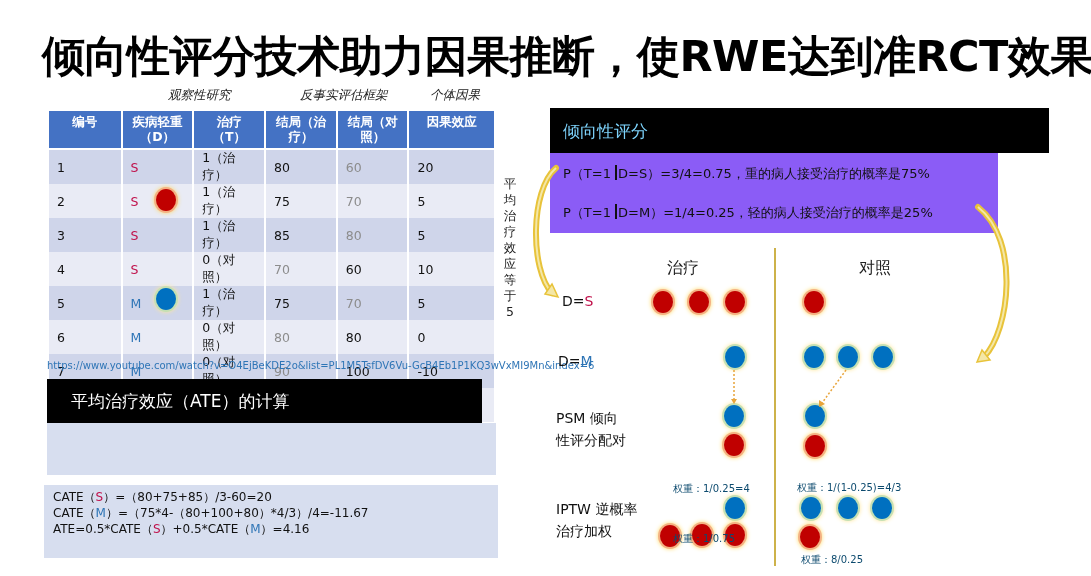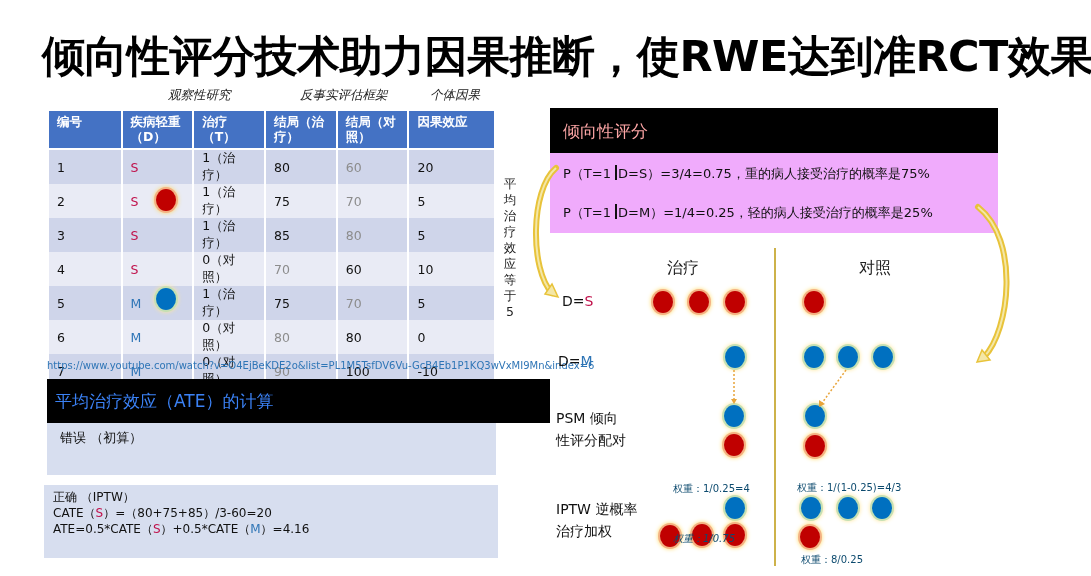--- a/index.html
+++ b/index.html
@@ -4,40 +4,40 @@
 <style>
   * { box-sizing: border-box; margin: 0; padding: 0; }
   html, body { width: 1091px; height: 576px; background: #ffffff; overflow: hidden; }
   body { position: relative; font-family: "DejaVu Sans", "Liberation Sans", sans-serif; color: #111; }
 
   .title { position: absolute; left: 42px; top: 28px; font-size: 43px; font-weight: bold; color: #000; letter-spacing: -0.5px; white-space: nowrap; }
 
   .grp-label { position: absolute; top: 87px; font-size: 12.5px; color: #222; white-space: nowrap; font-style: italic; }
 
   table.obs { position: absolute; left: 47px; top: 109px; width: 449px; border-collapse: collapse; font-size: 12.5px; }
-  table.obs th { background: #4472c4; color: #fff; font-weight: bold; text-align: left; vertical-align: top; padding: 3px 8px; height: 39px; border: 2px solid #fff; line-height: 15px; }
+  table.obs th { background: #4472c4; color: #fff; font-weight: bold; text-align: center; vertical-align: top; padding: 3px 8px; height: 39px; border: 2px solid #fff; line-height: 15px; }
   table.obs td { padding: 0 8px; height: 25px; border-left: 2px solid #fff; border-right: 2px solid #fff; }
   table.obs tr.odd td { background: #cfd5ea; }
   table.obs tr.even td { background: #e9ebf5; }
   table.obs tr.last td { height: 27px; }
   .sev-s { color: #c0104a; }
   .sev-m { color: #2e75b6; }
   .cf { color: #8c8c8c; }
 
   .vnote { position: absolute; left: 503px; top: 176px; width: 14px; font-size: 12.5px; line-height: 16px; color: #222; word-break: break-all; text-align: center; }
 
   .url { position: absolute; left: 47px; top: 360px; font-size: 10px; color: #2e75b6; white-space: nowrap; }
 
-  .ate-hdr { position: absolute; left: 47px; top: 379px; width: 503px; height: 44px; background: #000; color: #3b82f6; font-size: 17px; padding: 11px 8px; }
+  .ate-hdr { position: absolute; left: 47px; top: 379px; width: 435px; height: 44px; background: #000; color: #ffffff; font-size: 17px; padding: 11px 24px; }
   .ate-wrong { position: absolute; left: 47px; top: 423px; width: 449px; height: 52px; background: #d7deef; padding: 6px 13px; font-size: 13px; line-height: 18px; }
   .ate-right { position: absolute; left: 44px; top: 485px; width: 454px; height: 73px; background: #d7deef; padding: 4px 9px; font-size: 12px; line-height: 16px; }
   .ate-right .line { white-space: nowrap; }
 
-  .ps-hdr { position: absolute; left: 550px; top: 108px; width: 448px; height: 45px; background: #000; color: #fca5a5; font-size: 17px; padding: 12px 13px; }
-  .ps-body { position: absolute; left: 550px; top: 153px; width: 448px; height: 80px; background: #f0abfc; }
+  .ps-hdr { position: absolute; left: 550px; top: 108px; width: 499px; height: 45px; background: #000; color: #7dd3fc; font-size: 17px; padding: 12px 13px; }
+  .ps-body { position: absolute; left: 550px; top: 153px; width: 448px; height: 80px; background: #8b5cf6; }
   .ps-line { position: absolute; left: 13px; font-size: 13px; color: #111; white-space: nowrap; }
   .bar { display: inline-block; width: 2px; height: 15px; background: #111; vertical-align: -2px; margin-right: 1px; }
 
   .col-title { position: absolute; top: 258px; font-size: 16px; color: #222; }
   .divider { position: absolute; left: 774px; top: 248px; width: 1.5px; height: 318px; background: #cdb24a; }
 
   .row-label { position: absolute; font-size: 14px; color: #111; line-height: 22px; white-space: nowrap; }
 
   .dot { position: absolute; width: 20px; height: 22px; border-radius: 50%; }
   .dot.red { background: #c00000; box-shadow: 0 0 0 2px #f4b183, 0 0 4px 2px #ffd966; }
@@ -145,25 +145,24 @@
 
 <div class="dot red" style="left:156px; top:189px;"></div>
 <div class="dot blue" style="left:156px; top:288px;"></div>
 
 <div class="vnote">平均治疗效应等于5</div>
 
 <a class="url">https://www.youtube.com/watch?v=O4EjBeKDE2o&amp;list=PL1M5TsfDV6Vu-GcB4Eb1P1KQ3wVxMI9Mn&amp;index=6</a>
 
 <div class="ate-hdr">平均治疗效应（ATE）的计算</div>
 <div class="ate-wrong">
-  <div>错误 （初算）</div>
 </div>
 <div class="ate-right">
-  <div class="line">正确 （IPTW）</div>
   <div class="line"><span>CATE（</span><span class="sev-s">S</span><span>）=（80+75+85）/3-60=20</span></div>
+  <div class="line"><span>CATE（</span><span class="sev-m">M</span><span>）=（75*4-（80+100+80）*4/3）/4=-11.67</span></div>
   <div class="line"><span>ATE=0.5*CATE（</span><span class="sev-s">S</span><span>）+0.5*CATE（</span><span class="sev-m">M</span><span>）=4.16</span></div>
 </div>
 
 <div class="ps-hdr">倾向性评分</div>
 <div class="ps-body">
   <div class="ps-line" style="top:12px;"><span>P（T=1 </span><span class="bar"></span><span>D=S）=3/4=0.75，重的病人接受治疗的概率是75%</span></div>
   <div class="ps-line" style="top:51px;"><span>P（T=1 </span><span class="bar"></span><span>D=M）=1/4=0.25，轻的病人接受治疗的概率是25%</span></div>
 </div>
 
 <div class="col-title" style="left:667px;">治疗</div>
@@ -199,21 +198,21 @@
 <div class="weight" style="left:673px; top:482px;">权重：1/0.25=4</div>
 <div class="weight" style="left:797px; top:481px;">权重：1/(1-0.25)=4/3</div>
 <div class="dot blue" style="left:725px; top:497px;"></div>
 <div class="dot blue" style="left:801px; top:497px;"></div>
 <div class="dot blue" style="left:838px; top:497px;"></div>
 <div class="dot blue" style="left:872px; top:497px;"></div>
 <div class="dot red" style="left:660px; top:525px;"></div>
 <div class="dot red" style="left:692px; top:524px;"></div>
 <div class="dot red" style="left:725px; top:524px;"></div>
 <div class="dot red" style="left:800px; top:526px;"></div>
-<div class="weight" style="left:673px; top:532px;font-style:italic;">权重：1/0.75</div>
+<div class="weight" style="left:673px; top:532px;">权重：1/0.75</div>
 <div class="weight" style="left:801px; top:553px;">权重：8/0.25</div>
 
 <svg class="overlay" viewBox="0 0 1091 576">
   <g>
     <path d="M556 168 C 530 190, 530 270, 552 293" fill="none" stroke="#e8c33a" stroke-width="6" stroke-linecap="round"></path>
     <path d="M556 168 C 530 190, 530 270, 552 293" fill="none" stroke="#f4e7a6" stroke-width="2"></path>
     <polygon points="545,294 558,297 552,284" fill="#f4e7a6" stroke="#e8c33a" stroke-width="1.5"></polygon>
   </g>
   <g>
     <path d="M978 207 C 1020 240, 1010 330, 984 357" fill="none" stroke="#e8c33a" stroke-width="6" stroke-linecap="round"></path>

